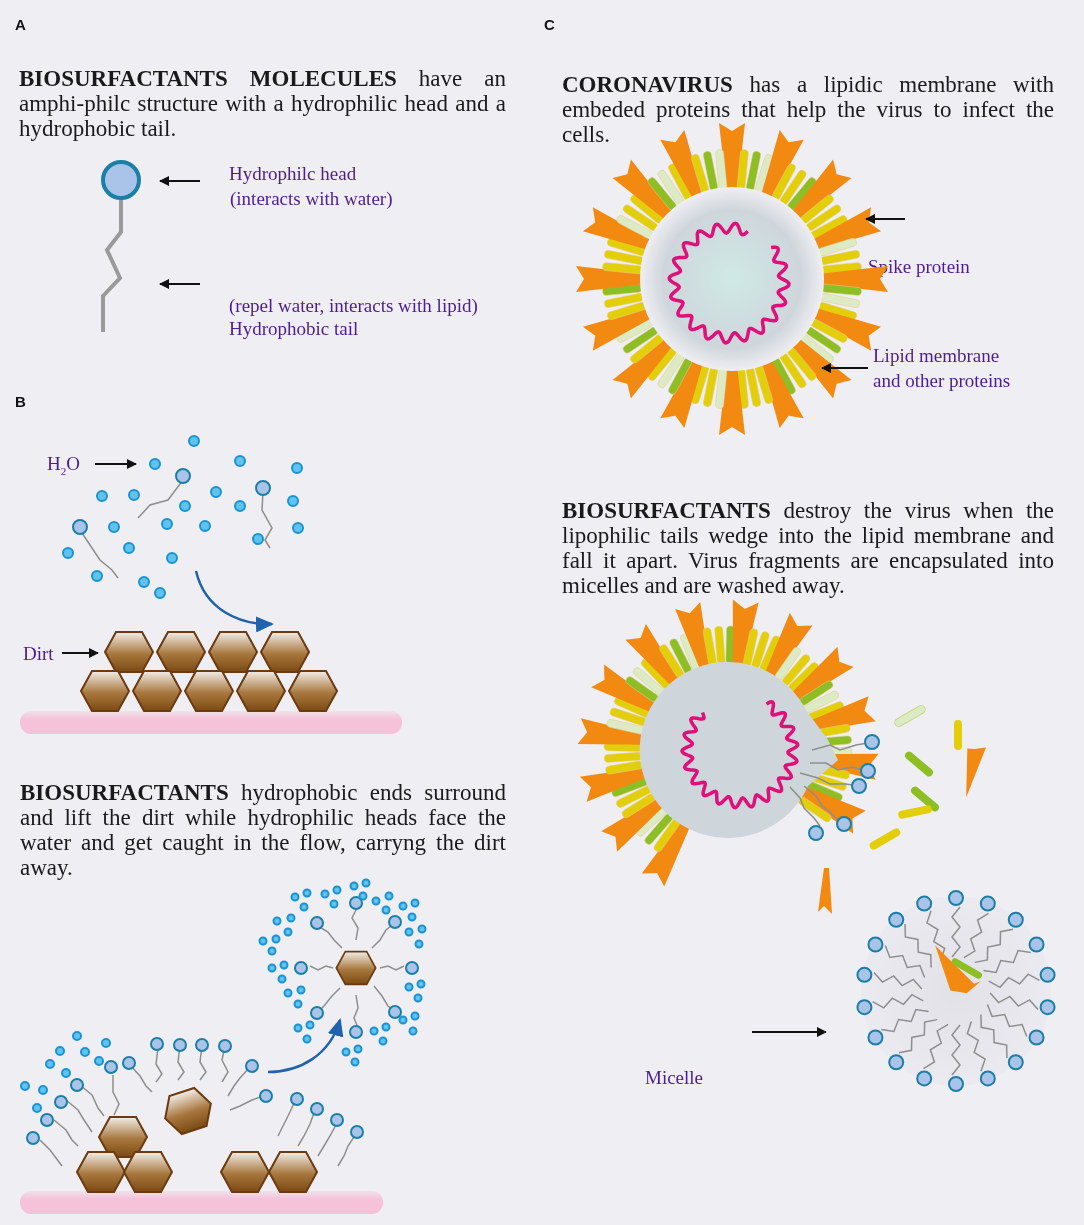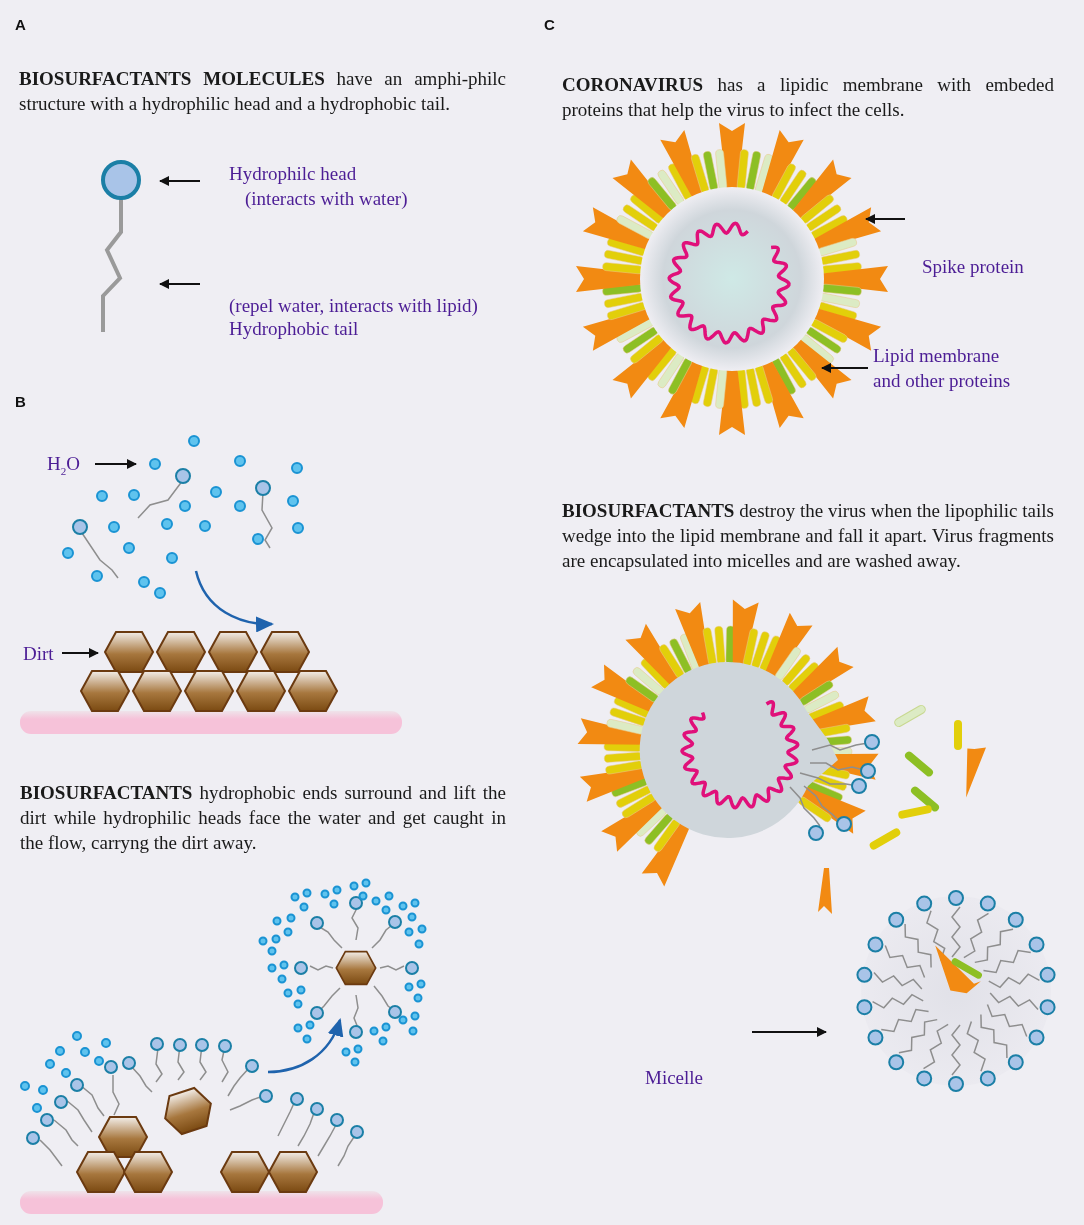--- a/index.html
+++ b/index.html
@@ -1,55 +1,55 @@
 <!DOCTYPE html>
 <html><head>
 <meta charset="utf-8">
 <style>
   html, body { margin:0; padding:0; }
   body { width:1084px; height:1225px; background:#efeef3; position:relative; overflow:hidden;
          font-family:"Liberation Serif", "DejaVu Serif", serif; color:#1a1a1a; }
   .panel-label { position:absolute; font-family:"Liberation Sans", "DejaVu Sans", sans-serif; font-weight:bold; font-size:15px; color:#111; }
-  .para { position:absolute; font-size:19px; line-height:25px; text-align:justify; color:#1a1a1a; }
+  .para { position:absolute; font-size:23px; line-height:25px; text-align:justify; color:#1a1a1a; }
   .para b { font-weight:bold; }
   .lbl { position:absolute; font-size:19px; line-height:25px; color:#4c1d95; white-space:nowrap; }
   svg { position:absolute; left:0; top:0; }
 </style>
 </head>
 <body>
 
 <div class="panel-label" style="left:15px;top:16px;">A</div>
 <div class="panel-label" style="left:15px;top:393px;">B</div>
 <div class="panel-label" style="left:544px;top:16px;">C</div>
 
 <div class="para" style="left:19px;top:66px;width:487px;">
   <b>BIOSURFACTANTS MOLECULES</b><span> have an amphi-philc structure with a hydrophilic head and a hydrophobic tail.</span>
 </div>
 <div class="lbl" style="left:229px;top:161px;">Hydrophilc head</div>
-<div class="lbl" style="left:245px;top:186px;">(interacts with water)</div>
+<div class="lbl" style="left:230px;top:186px;">(interacts with water)</div>
 <div class="lbl" style="left:229px;top:268px;margin-top:48px;">Hydrophobic tail</div>
 <div class="lbl" style="left:229px;top:293px;">(repel water, interacts with lipid)</div>
 
 <div class="lbl" style="left:47px;top:451px;">
   <span>H</span><sub style="font-size:11px;">2</sub><span>O</span>
 </div>
 <div class="lbl" style="left:23px;top:641px;">Dirt</div>
 <div class="lbl" style="left:140px;top:715px;">Skin or surface</div>
 <div class="para" style="left:20px;top:780px;width:486px;">
   <b>BIOSURFACTANTS</b><span> hydrophobic ends surround and lift the dirt while hydrophilic heads face the water and get caught in the flow, carryng the dirt away.</span>
 </div>
 
 <div class="para" style="left:562px;top:64px;width:492px;margin-top:8px;">
   <b>CORONAVIRUS</b><span> has a lipidic membrane with embeded proteins that help the virus to infect the cells.</span>
 </div>
 <div class="lbl" style="left:716px;top:256px;text-align:center;width:80px;line-height:26px;">
   <div>Genetic</div>
   <div>material</div>
 </div>
-<div class="lbl" style="left:922px;top:207px;margin-top:47px;">Spike protein</div>
+<div class="lbl" style="left:868px;top:207px;margin-top:47px;">Spike protein</div>
 <div class="lbl" style="left:873px;top:343px;text-align:center;">Lipid membrane</div>
 <div class="lbl" style="left:873px;top:368px;">and other proteins</div>
 <div class="para" style="left:562px;top:498px;width:492px;">
   <b>BIOSURFACTANTS</b><span> destroy the virus when the lipophilic tails wedge into the lipid membrane and fall it apart. Virus fragments are encapsulated into micelles and are washed away.</span>
 </div>
 <div class="lbl" style="left:645px;top:1020px;margin-top:45px;">Micelle</div>
 
 <svg width="1084" height="1225" viewBox="0 0 1084 1225">
   <defs>
     <linearGradient id="dirtGrad" x1="0" y1="0" x2="0" y2="1">

